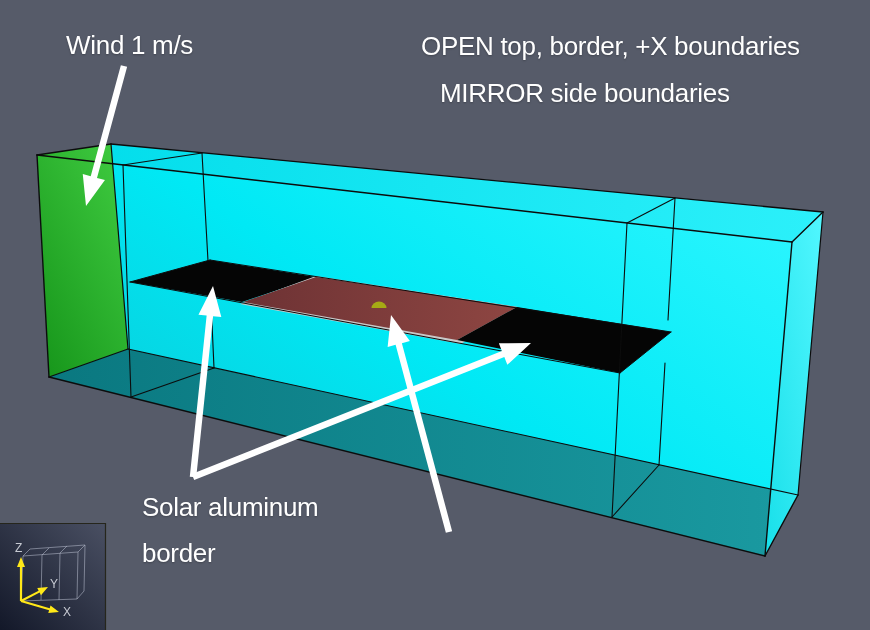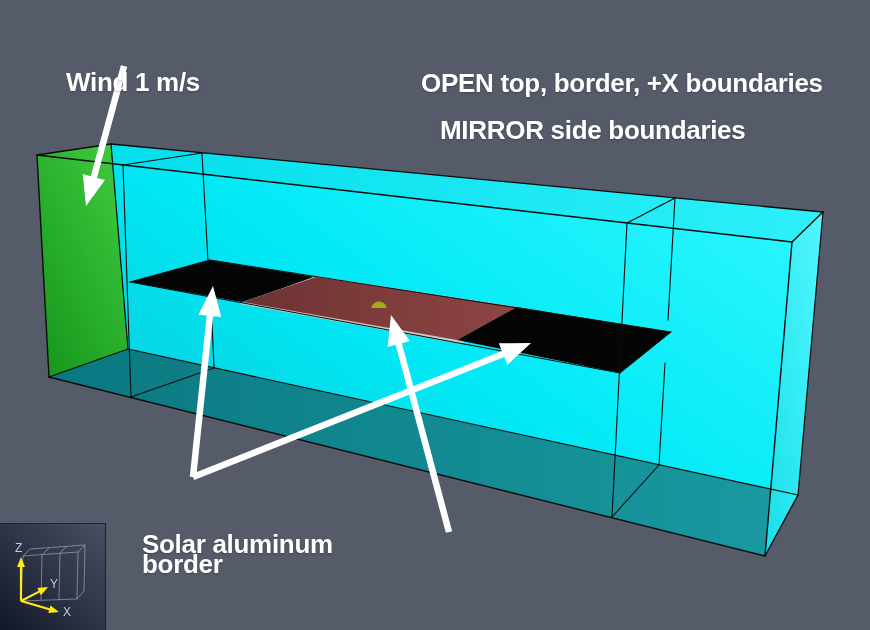--- a/index.html
+++ b/index.html
@@ -2,24 +2,23 @@
 <html><head>
 <meta charset="utf-8">
 <style>
   html,body{margin:0;padding:0;}
   #stage{
     position:relative;width:870px;height:630px;overflow:hidden;
     font-family:"Liberation Sans",sans-serif;
   }
   #scene-svg{position:absolute;left:0;top:0;}
   .anno{
-    position:absolute;color:#ffffff;font-weight:bold;font-size:26px;
+    position:absolute;color:#ffffff;font-weight:normal;font-size:26px;
     letter-spacing:-0.3px;white-space:nowrap;
     text-shadow:0 1px 2px rgba(0,0,0,0.25);
-    margin-top:37px;
   }
 </style>
 </head>
 <body>
 
 <div id="stage">
   <svg id="scene-svg" width="870" height="630" viewBox="0 0 870 630">
     <defs id="scene-defs">
         <linearGradient id="grad0" x1="0" y1="0.85" x2="1" y2="0.1">
           <stop offset="0" stop-color="#0cc4d2"></stop>
@@ -125,14 +124,14 @@
         <text x="50" y="588" fill="#c7cad2" font-size="12" font-family="&quot;Liberation Sans&quot;, sans-serif">Y</text>
         <polygon points="20.694136115804838,602.056620690856 49.08849347165923,610.2760399254454 48.28212504969016,613.0616762922476 59,612 50.50658966201862,605.3771621769312 49.70022124004955,608.1627985437334 21.305863884195162,599.943379309144" fill="#ffe818"></polygon>
         <text x="63" y="616" fill="#c7cad2" font-size="12" font-family="&quot;Liberation Sans&quot;, sans-serif">X</text>
       </g>
   </svg>
 
   <div class="anno" id="anno-wind" style="left: 66px; top: 30px;">Wind 1 m/s</div>
   <div class="anno" id="anno-open1" style="left: 421px; top: 31px;">OPEN top, border, +X boundaries</div>
   <div class="anno" id="anno-open2" style="left: 440px; top: 78px;">MIRROR side boundaries</div>
   <div class="anno" id="anno-border1" style="left: 142px; top: 492px;">Solar aluminum</div>
-  <div class="anno" id="anno-border2" style="left: 142px; top: 512px;">border</div>
+  <div class="anno" id="anno-border2" style="left: 142px; top: 538px;">border</div>
 </div>
 
 </body></html>

